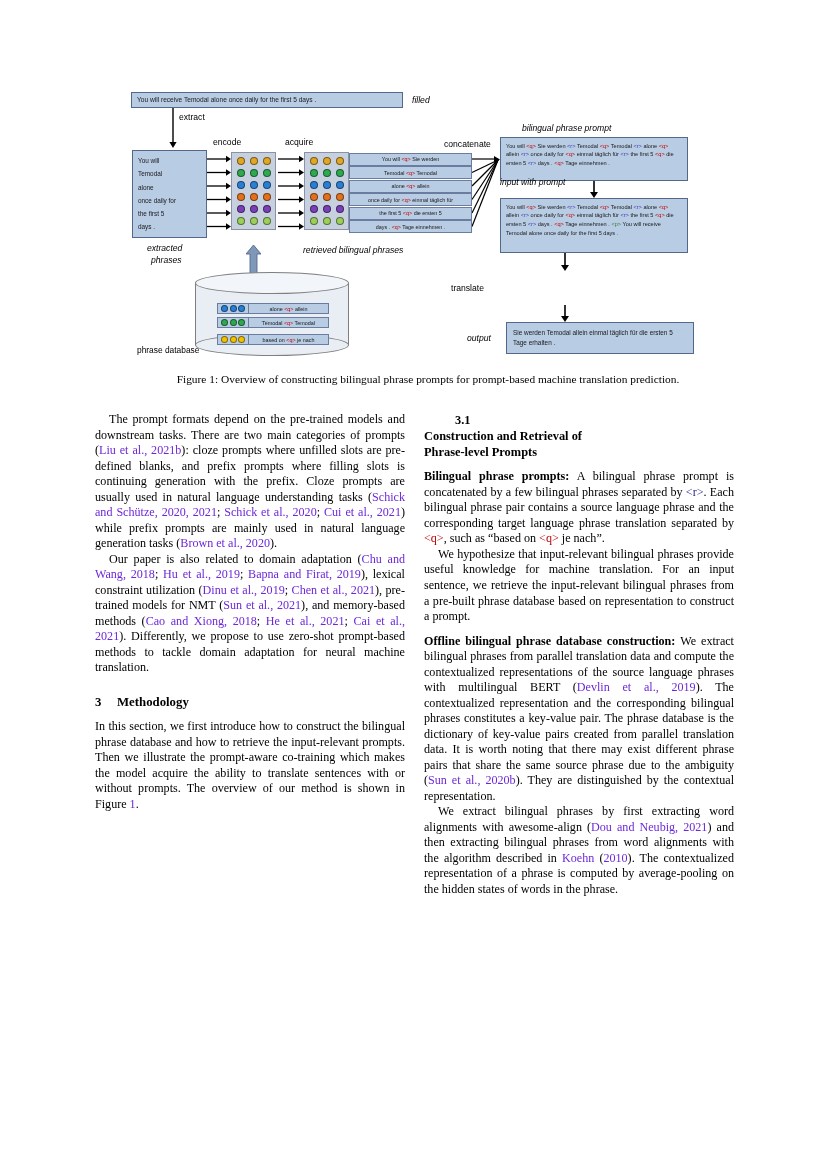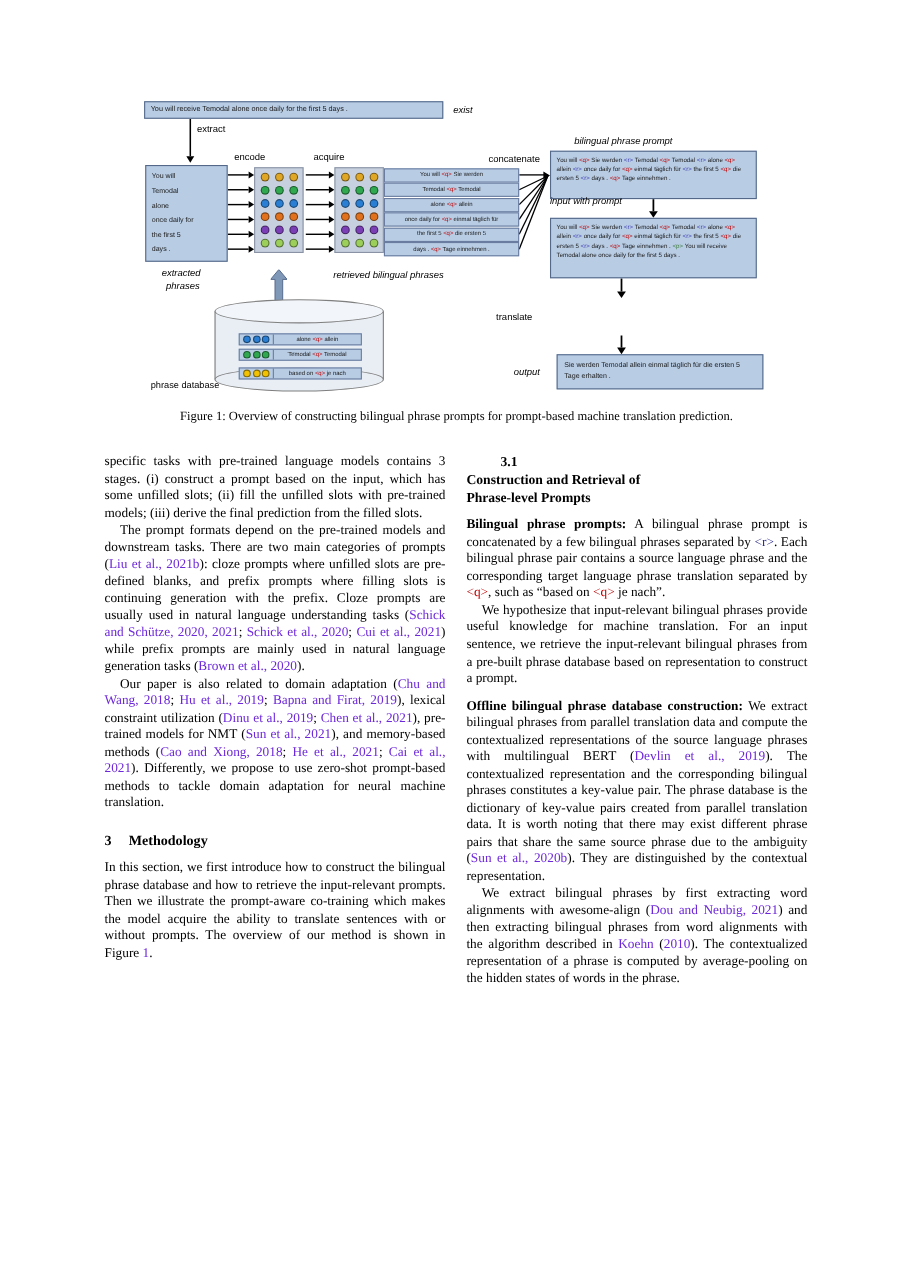--- a/index.html
+++ b/index.html
@@ -184,21 +184,21 @@
     background: #b8cce4; border: 1.4px solid #54698a;
   }
   #output-label { left: 372px; top: 253px; }
 
   
   #fan { position: absolute; left: 0; top: 0; width: 640px; height: 290px; overflow: visible; }
 
   
   #caption {
     position: absolute;
-    left: 95px; top: 373px; width: 640px;
+    left: 108px; top: 373px; width: 640px;
     font-size: 11.4px;
     text-align: center;
     font-family: "Liberation Serif", serif;
   }
 
   
   .col {
     position: absolute;
     top: 412px;
     width: 310px;
@@ -298,21 +298,21 @@
       <line x1="470" y1="173" x2="470" y2="185" stroke="#000" stroke-width="1.6"></line>
       <polygon points="466,185 474,185 470,191" fill="#000"></polygon>
 
       <line x1="470" y1="225" x2="470" y2="236" stroke="#000" stroke-width="1.6"></line>
       <polygon points="466,236 474,236 470,242" fill="#000"></polygon>
     </svg>
 
     <div class="fbox" id="input-box">
       <span>You will receive Temodal alone once daily for the first 5 days .</span>
     </div>
-    <div class="lbl it" id="input-label">exist</div>
+    <div class="lbl it" id="input-label">filled</div>
 
     <div class="lbl" id="extract-label">extract</div>
     <div class="lbl" id="encode-label">encode</div>
     <div class="lbl" id="retrieve-label">acquire</div>
     <div class="lbl" id="concat-label">concatenate</div>
 
     <div class="fbox" id="phrases-box">
         <div>You will</div>
         <div>Temodal</div>
         <div>alone</div>
@@ -458,21 +458,20 @@
 
     <div class="lbl it" id="output-label">output</div>
     <div class="fbox" id="output-box">
       <span>Sie werden Temodal allein einmal täglich für die ersten 5 Tage erhalten .</span>
     </div>
   </div>
 
   <div id="caption">Figure 1: Overview of constructing bilingual phrase prompts for prompt-based machine translation prediction.</div>
 
   <div class="col" id="col-left">
-    <p class="noindent">specific tasks with pre-trained language models contains 3 stages. (i) construct a prompt based on the input, which has some unfilled slots; (ii) fill the unfilled slots with pre-trained models; (iii) derive the final prediction from the filled slots.</p>
     <p id="lc-p2"><span>The prompt formats depend on the pre-trained models and downstream tasks. There are two main categories of prompts (</span><span class="cite">Liu et al., 2021b</span><span>): cloze prompts where unfilled slots are pre-defined blanks, and prefix prompts where filling slots is continuing generation with the prefix. Cloze prompts are usually used in natural language understanding tasks (</span><span class="cite">Schick and Schütze, 2020, 2021</span><span>; </span><span class="cite">Schick et al., 2020</span><span>; </span><span class="cite">Cui et al., 2021</span><span>) while prefix prompts are mainly used in natural language generation tasks (</span><span class="cite">Brown et al., 2020</span><span>).</span></p>
     <p id="lc-p3"><span>Our paper is also related to domain adaptation (</span><span class="cite">Chu and Wang, 2018</span><span>; </span><span class="cite">Hu et al., 2019</span><span>; </span><span class="cite">Bapna and Firat, 2019</span><span>), lexical constraint utilization (</span><span class="cite">Dinu et al., 2019</span><span>; </span><span class="cite">Chen et al., 2021</span><span>), pre-trained models for NMT (</span><span class="cite">Sun et al., 2021</span><span>), and memory-based methods (</span><span class="cite">Cao and Xiong, 2018</span><span>; </span><span class="cite">He et al., 2021</span><span>; </span><span class="cite">Cai et al., 2021</span><span>). Differently, we propose to use zero-shot prompt-based methods to tackle domain adaptation for neural machine translation.</span></p>
     <div class="secnum-head">
       <span class="num">3</span><span>Methodology</span>
     </div>
     <p class="noindent" id="lc-p4"><span>In this section, we first introduce how to construct the bilingual phrase database and how to retrieve the input-relevant prompts. Then we illustrate the prompt-aware co-training which makes the model acquire the ability to translate sentences with or without prompts. The overview of our method is shown in Figure </span><span class="cite">1</span><span>.</span></p>
   </div>
 
   <div class="col" id="col-right">
     <div class="subsec-head">

